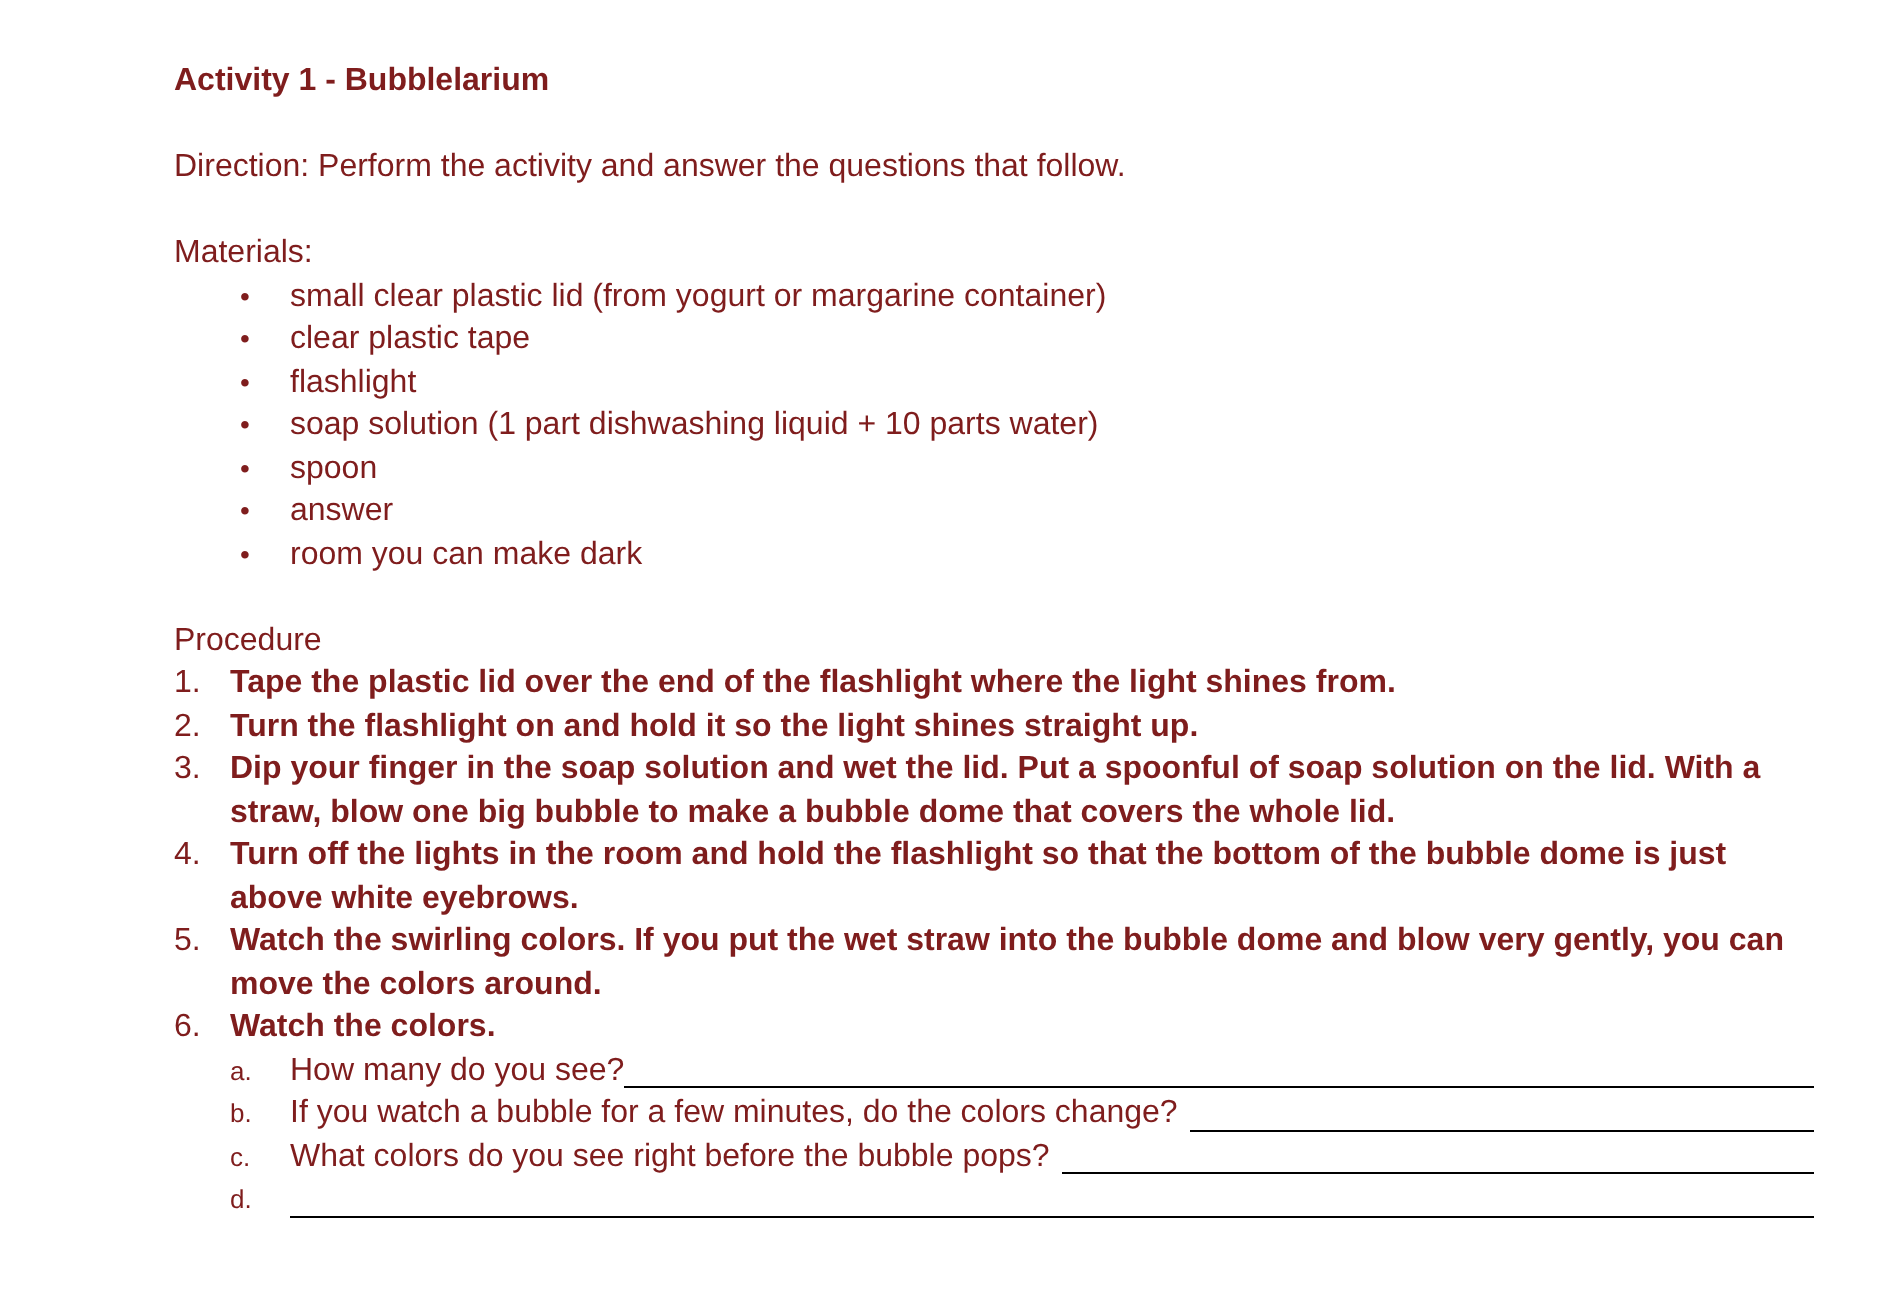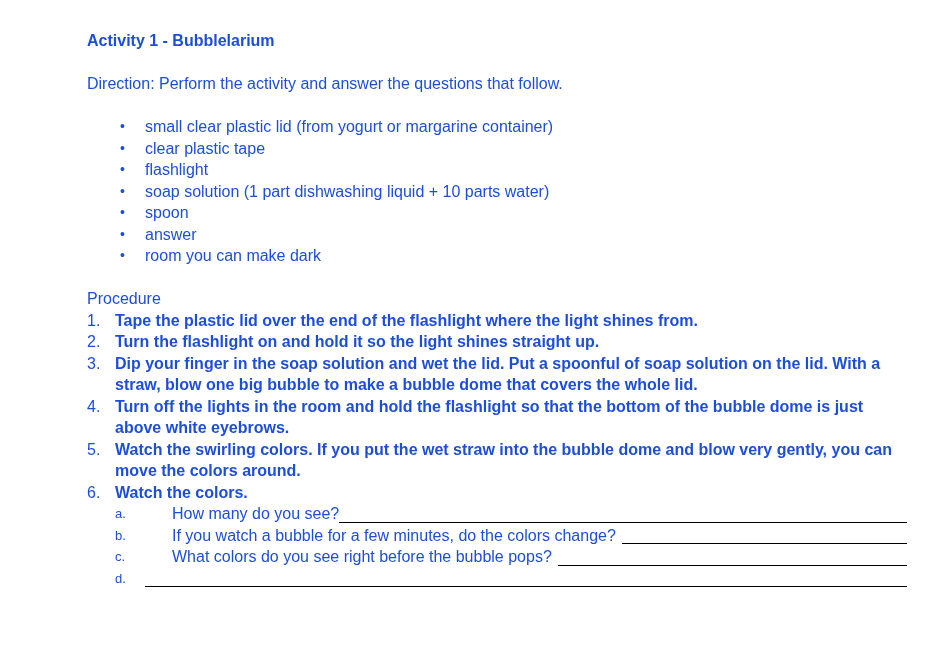--- a/index.html
+++ b/index.html
@@ -11,21 +11,21 @@
     overflow: hidden;
   }
   .page {
     box-sizing: border-box;
     width: 940px;
     height: 656px;
     padding: 30px 33px 0 87px;
     font-family: "Liberation Sans", "DejaVu Sans", sans-serif;
     font-size: 16px;
     line-height: 21.5px;
-    color: #1d4ed8;
+    color: #7f1d1d;
   }
   .doc-title {
     font-weight: bold;
   }
   .spacer {
     height: 21.5px;
   }
   
   .bullet-row {
     display: flex;
@@ -54,21 +54,20 @@
     align-items: flex-end;
     padding-left: 28px;
   }
   .sub-letter {
     width: 30px;
     flex: 0 0 30px;
     font-size: 13px;
   }
   .sub-text {
     white-space: nowrap;
-    margin-left: 27px;
   }
   .answer-blank {
     flex: 1;
     height: 14px;
     border-bottom: 1.7px solid #000;
     margin-bottom: 2px;
   }
   .answer-blank.gap {
     margin-left: 6px;
   }
@@ -77,20 +76,21 @@
 <body>
 
 <div class="page">
 
   <div class="doc-title">Activity 1 - Bubblelarium</div>
   <div class="spacer"></div>
 
   <div>Direction: Perform the activity and answer the questions that follow.</div>
   <div class="spacer"></div>
 
+  <div>Materials:</div>
 
   <div>
     <div class="bullet-row">
       <span class="bullet-glyph">•</span>
       <span>small clear plastic lid (from yogurt or margarine container)</span>
     </div>
     <div class="bullet-row">
       <span class="bullet-glyph">•</span>
       <span>clear plastic tape</span>
     </div>

